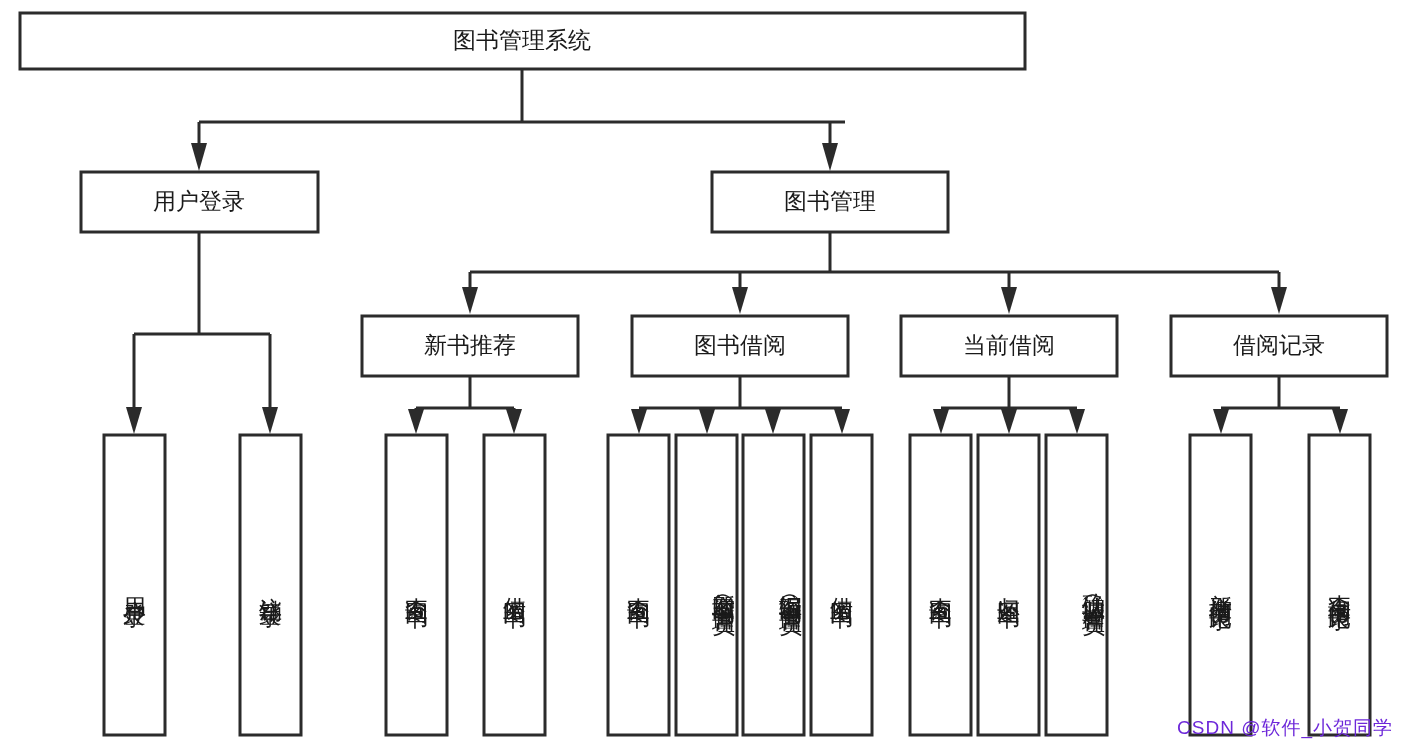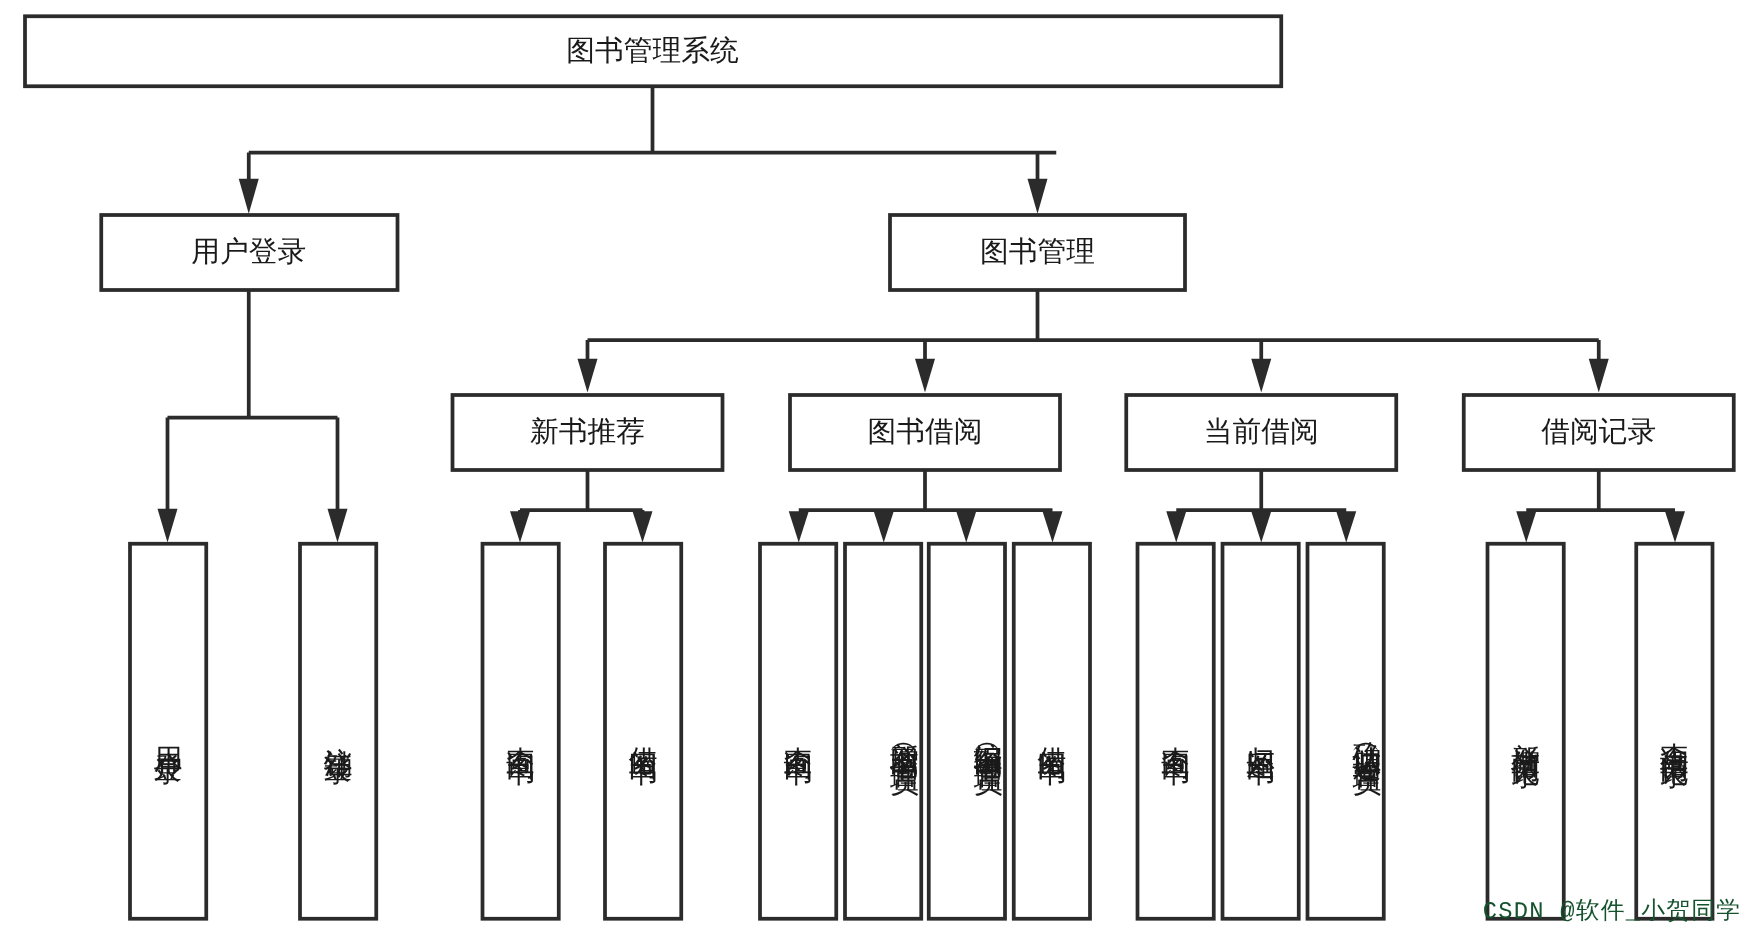--- a/index.html
+++ b/index.html
@@ -59,23 +59,23 @@
     display: flex;
     align-items: center;
     justify-content: center;
     text-align: center;
     pointer-events: none;
   }
   .watermark {
     position: absolute;
     right: 12px;
     bottom: 6px;
-    font-family: Liberation Mono, monospace;
+    font-family: Liberation Sans, sans-serif;
     font-size: 19px;
-    color: #14532d;
+    color: #6d28d9;
     letter-spacing: 1px;
     white-space: nowrap;
   }
 </style>
 </head>
 <body>
 
 <div id="canvas">
 
   <svg class="diagram" viewBox="0 0 1405 747" xmlns="http://www.w3.org/2000/svg">

